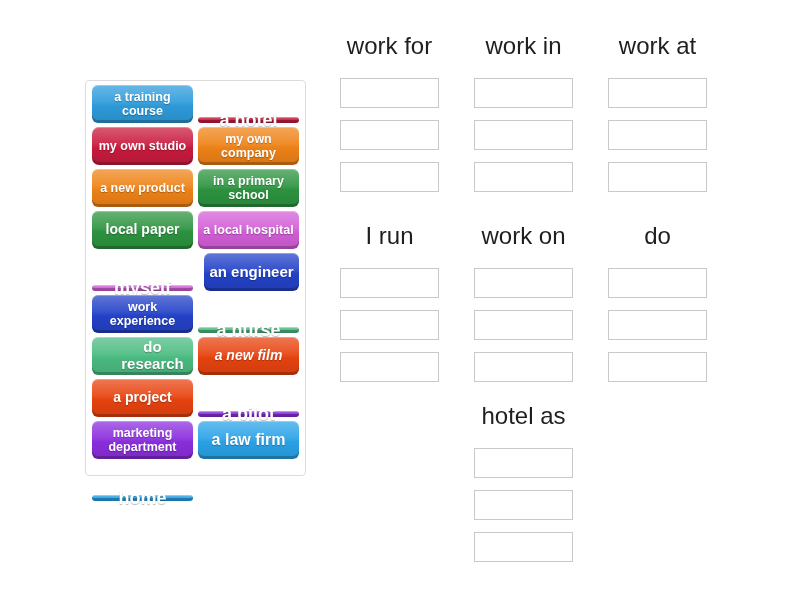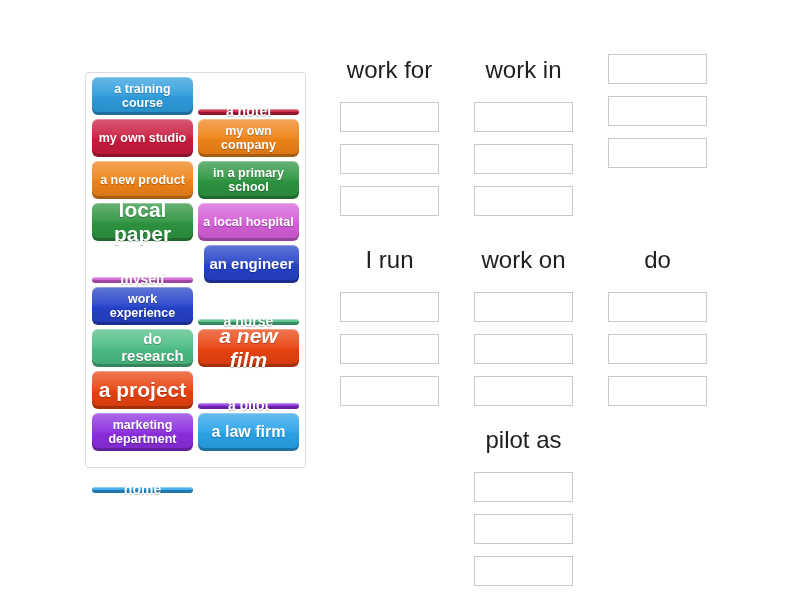--- a/index.html
+++ b/index.html
@@ -14,21 +14,21 @@
   html,body{width:800px;height:600px;overflow:hidden;}
   body{
     position:relative;
     background:var(--background);
     font-family:"Liberation Sans", sans-serif;
   }
 
   
   .word-bank{
     position:absolute;
-    left:85px; top:72px;
+    left:85px; top:80px;
     width:221px; height:396px;
     background:#ffffff;
     border:1px solid var(--panel-border);
     border-radius:4px;
     display:grid;
     grid-template-columns:101px 101px;
     column-gap:5px;
     row-gap:4px;
     grid-auto-rows:38px;
     padding:4px 6px;
@@ -49,28 +49,27 @@
       rgba(255,255,255,0.08) 45%,
       rgba(0,0,0,0.02) 55%,
       rgba(0,0,0,0.10) 100%);
     box-shadow:inset 0 -3px 0 rgba(0,0,0,0.22), inset 0 1px 0 rgba(255,255,255,0.30);
     text-shadow:0 1px 1px rgba(0,0,0,0.28);
     user-select:none;
   }
   .fs13{font-size:12.5px;}
   .fs15{font-size:15px;}
   .fs16{font-size:16px;}
-  .fs17{font-size:21px;}
-  .fs18{font-size:14px;margin-top:32px;}
+  .fs17{font-size:14px;}
+  .fs18{font-size:18px;margin-top:32px;}
 
   
   .group{
     position:absolute;
     width:99px;
-    margin-top:24px;
   }
   .c1{left:340px;}
   .c2{left:474px;}
   .c3{left:608px;}
   .r1{top:30px;}
   .r2{top:220px;}
   .r3{top:400px;}
   .group-title{
     height:32px;
     line-height:32px;
@@ -88,21 +87,21 @@
     border:1px solid var(--slot-border);
     margin-bottom:12px;
   }
 </style>
 </head>
 <body>
 
 <div class="word-bank">
   <div class="tile fs13" style="background-color: rgb(45, 156, 219);">a training course</div>
   <div class="tile fs18" style="background-color: rgb(201, 27, 62);">a hotel</div>
-  <div class="tile fs13" style="background-color: rgb(201, 27, 62);">my own studio</div>
+  <div class="tile fs13" style="background-color: rgb(201, 27, 62); border-radius: 7px;">my own studio</div>
   <div class="tile fs13" style="background-color: rgb(239, 131, 24);">my own company</div>
   <div class="tile fs13" style="background-color: rgb(239, 131, 24); text-align: center;">a new product</div>
   <div class="tile fs13" style="background-color: rgb(45, 148, 64);">in a primary school</div>
   <div class="tile fs17" style="background-color: rgb(45, 148, 64);">local paper</div>
   <div class="tile fs13" style="background-color: rgb(212, 95, 216);">a local hospital</div>
   <div class="tile fs18" style="background-color: rgb(212, 95, 216); border-radius: 6px;">myself</div>
   <div class="tile fs15" style="background-color: rgb(36, 66, 200); margin-left: 6px;">an engineer</div>
   <div class="tile fs13" style="background-color: rgb(36, 66, 200);">work experience</div>
   <div class="tile fs18" style="background-color: rgb(75, 188, 130);">a nurse</div>
   <div class="tile fs15" style="background-color: rgb(75, 188, 130); padding-left: 23px;">do research</div>
@@ -122,20 +121,21 @@
 </div>
 
 <div class="group r1 c2">
   <div class="group-title">work in</div>
   <div class="slot"></div>
   <div class="slot"></div>
   <div class="slot"></div>
 </div>
 
 <div class="group r1 c3">
+  <div class="group-title">work at</div>
   <div class="slot"></div>
   <div class="slot"></div>
   <div class="slot"></div>
 </div>
 
 <div class="group r2 c1">
   <div class="group-title">I run</div>
   <div class="slot"></div>
   <div class="slot"></div>
   <div class="slot"></div>
@@ -149,17 +149,17 @@
 </div>
 
 <div class="group r2 c3">
   <div class="group-title">do</div>
   <div class="slot"></div>
   <div class="slot"></div>
   <div class="slot"></div>
 </div>
 
 <div class="group r3 c2">
-  <div class="group-title">pilot as</div>
+  <div class="group-title">hotel as</div>
   <div class="slot"></div>
   <div class="slot"></div>
   <div class="slot"></div>
 </div>
 
 </body></html>

